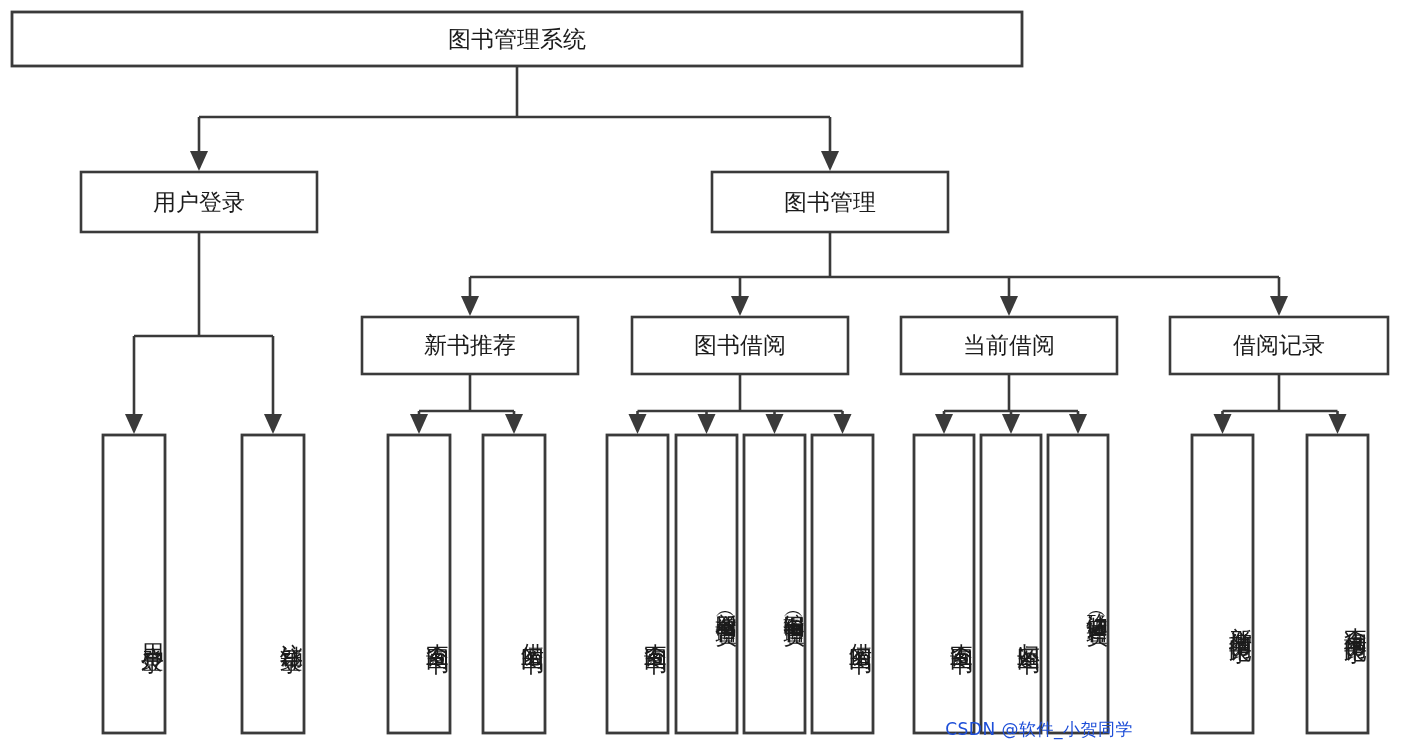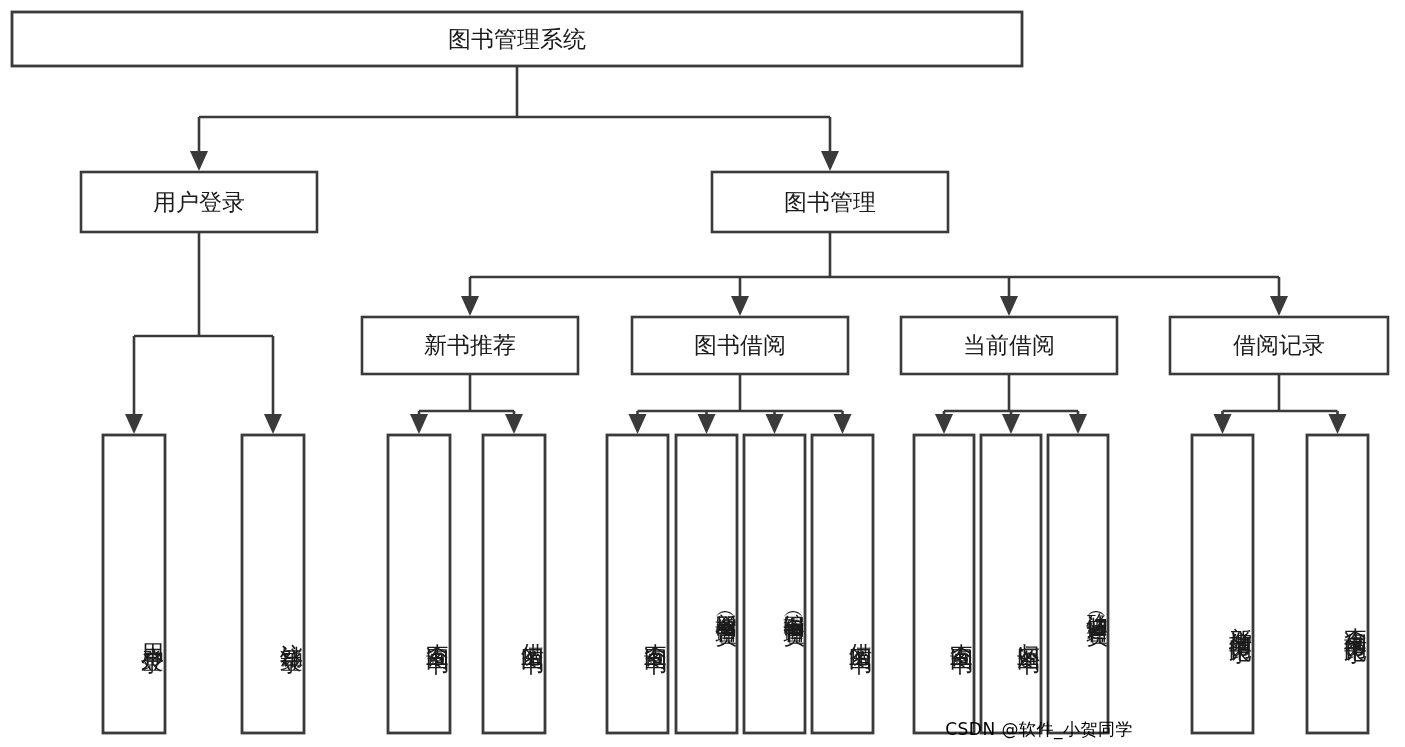--- a/index.html
+++ b/index.html
@@ -69,21 +69,21 @@
     color: #1b1b1b;
     white-space: nowrap;
     pointer-events: none;
   }
   .watermark {
     position: absolute;
     right: 10px;
     bottom: 6px;
     font-family: "DejaVu Sans", "Liberation Sans", sans-serif;
     font-size: 17px;
-    color: #000000;
+    color: #1d4ed8;
     letter-spacing: 0.5px;
     white-space: nowrap;
   }
 </style>
 </head>
 <body>
 
 <div id="diagram-root">
   <svg class="diagram-canvas" viewBox="0 0 1405 747">
     <g id="connectors-layer">

